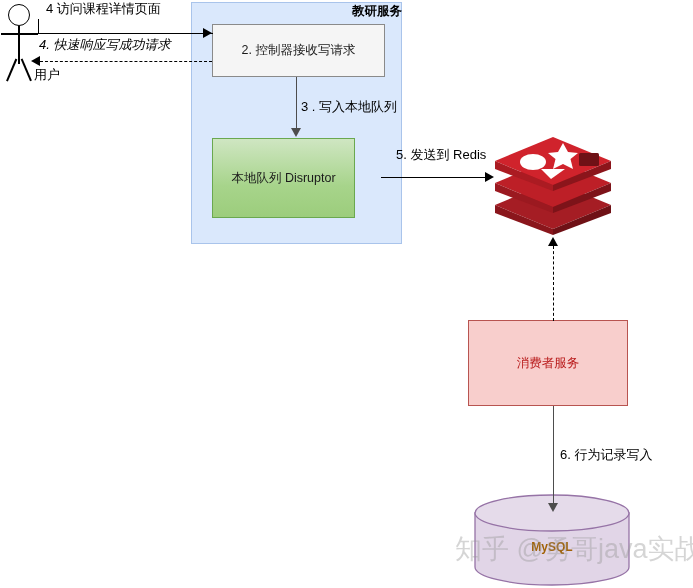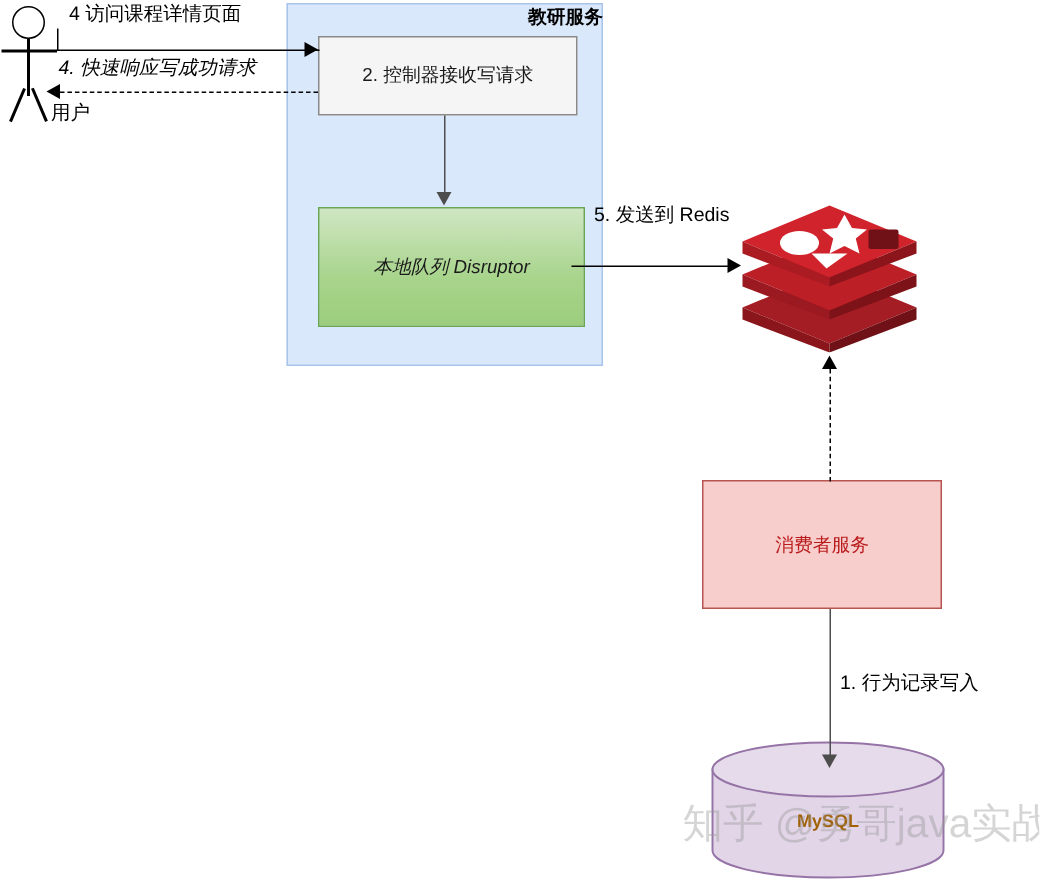--- a/index.html
+++ b/index.html
@@ -89,30 +89,29 @@
     display: flex;
     align-items: center;
     justify-content: center;
     font-size: 12.5px;
     color: #1a1a1a;
   }
 
   
   #disruptor-box {
     left: 212px; top: 138px;
-    width: 178px; height: 80px;
+    width: 143px; height: 80px;
     background: linear-gradient(to bottom, #cfe6c2 0%, #a7d48b 60%, #9ccd7c 100%);
     border: 1px solid #6aa84f;
     box-sizing: border-box;
     display: flex;
     align-items: center;
     justify-content: center;
     font-size: 12.5px;
     color: #1a1a1a;
-    font-style: italic;
   }
 
   
   #consumer-box {
     left: 468px; top: 320px;
     width: 160px; height: 86px;
     background: #f8cecc;
     border: 1px solid #b85450;
     box-sizing: border-box;
     display: flex;
@@ -255,27 +254,28 @@
   <div class="abs line-v" style="left:38px; top:19px; height:15px;"></div>
   <div class="abs arrow arrow-right" style="left:203px; top:28px;"></div>
   <div class="abs edge-label" style="left:46px; top:0px;">4 访问课程详情页面</div>
 
   <div class="abs line-h dash" style="left:40px; top:61px; width:172px;"></div>
   <div class="abs arrow arrow-left" style="left:31px; top:56px;"></div>
   <div class="abs edge-label" style="left:39px; top:36px;font-style:italic;">4. 快速响应写成功请求</div>
 
   <div class="abs line-v gray" style="left:296px; top:77px; height:53px;"></div>
   <div class="abs arrow arrow-down gray" style="left:291px; top:128px;"></div>
+  <div class="abs edge-label" style="left:301px; top:98px;">3 . 写入本地队列</div>
 
   <div class="abs line-h" style="left:381px; top:177px; width:109px;"></div>
   <div class="abs arrow arrow-right" style="left:485px; top:172px;"></div>
-  <div class="abs edge-label" style="left:396px; top:134px;">5. 发送到 Redis</div>
+  <div class="abs edge-label" style="left:396px; top:146px;">5. 发送到 Redis</div>
 
   <div class="abs line-v dash" style="left:553px; top:246px; height:75px;"></div>
   <div class="abs arrow arrow-up" style="left:548px; top:237px;"></div>
 
   <div class="abs line-v gray" style="left:553px; top:406px; height:100px;"></div>
   <div class="abs arrow arrow-down gray" style="left:548px; top:503px;"></div>
-  <div class="abs edge-label" style="left:560px; top:446px;">1. 行为记录写入</div>
+  <div class="abs edge-label" style="left:560px; top:446px;">6. 行为记录写入</div>
 
   <div class="abs" id="watermark">知乎 @勇哥java实战</div>
 
 </div>
 
 </body></html>

